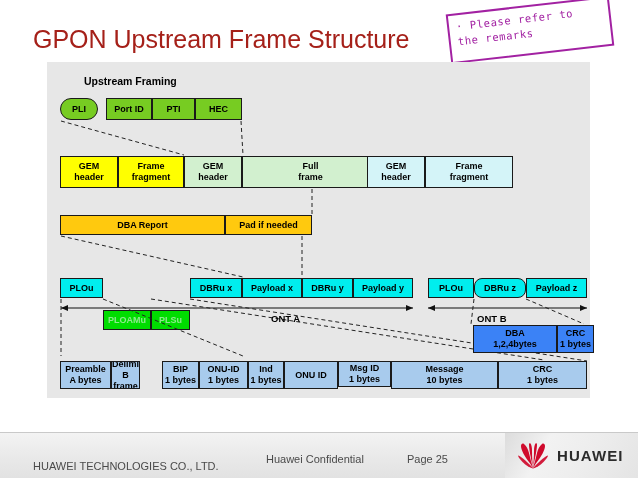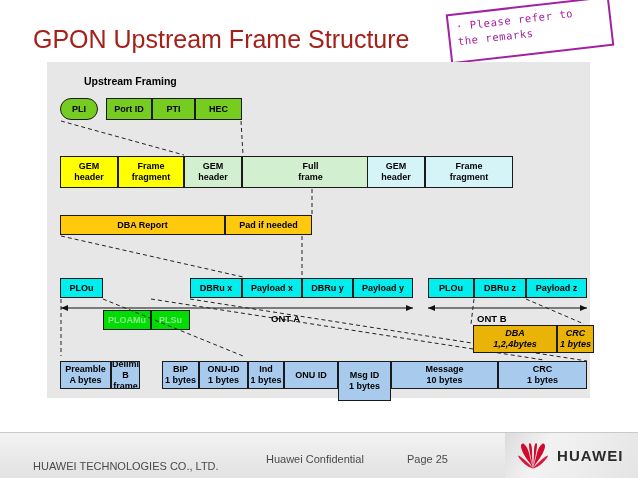--- a/index.html
+++ b/index.html
@@ -53,21 +53,21 @@
   }
   .cell .l1,.cell .l2{display:block;width:100%;}
 
   .c-green   {background:#77cc22;}
   .c-yellow  {background:#ffff00;}
   .c-ltgreen {background:#d2f0cf;}
   .c-ltcyan  {background:#d4f4f8;}
   .c-gold    {background:#ffc90e;}
   .c-cyan    {background:#00eeee;}
   .c-brgreen {background:#00dd00;color:#8ee88e;margin-top:32px;}
-  .c-ltblue  {background:#eab308;font-style:italic;}
+  .c-ltblue  {background:#3b82f6;}
   .c-ltblue2 {background:#a8cbed;}
 
   .ont-label{
     position:absolute;font-size:9.5px;font-weight:bold;color:#000;
   }
 
   svg.overlay{position:absolute;left:0;top:0;width:543px;height:336px;pointer-events:none;}
 
   
   .footer-rule{
@@ -173,21 +173,21 @@
     <div class="cell c-cyan" style="left:255px;top:216px;width:51px;height:20px;">
       <span class="l1">DBRu y</span>
       </div>
     <div class="cell c-cyan" style="left:306px;top:216px;width:60px;height:20px;">
       <span class="l1">Payload y</span>
       </div>
 
     <div class="cell c-cyan" style="left:381px;top:216px;width:46px;height:20px;">
       <span class="l1">PLOu</span>
       </div>
-    <div class="cell c-cyan" style="left:427px;top:216px;width:52px;height:20px;">
+    <div class="cell c-cyan" style="left:427px;top:216px;width:52px;height:20px;border-radius:8px;">
       <span class="l1">DBRu z</span>
       </div>
     <div class="cell c-cyan" style="left:479px;top:216px;width:61px;height:20px;">
       <span class="l1">Payload z</span>
       </div>
 
     <svg class="overlay" viewBox="0 0 543 336">
 
       <path d="M14,59 L137,93" stroke="#222" stroke-width="1" stroke-dasharray="4,3" fill="none"></path>
       <path d="M194,59 L196,93" stroke="#222" stroke-width="1" stroke-dasharray="4,3" fill="none"></path>
@@ -242,21 +242,21 @@
       <span class="l1">ONU-ID</span>
         <span class="l2">1 bytes</span>
       </div>
     <div class="cell c-ltblue2" style="left:201px;top:299px;width:36px;height:28px;">
       <span class="l1">Ind</span>
         <span class="l2">1 bytes</span>
       </div>
     <div class="cell c-ltblue2" style="left:237px;top:299px;width:54px;height:28px;">
       <span class="l1">ONU ID</span>
       </div>
-    <div class="cell c-ltblue2" style="left:291px;top:299px;width:53px;height:40px;align-items:flex-end;">
+    <div class="cell c-ltblue2" style="left:291px;top:299px;width:53px;height:26px;align-items:flex-end;">
       <span class="l1">Msg ID</span>
         <span class="l2">1 bytes</span>
       </div>
     <div class="cell c-ltblue2" style="left:344px;top:299px;width:107px;height:28px;">
       <span class="l1">Message</span>
         <span class="l2">10 bytes</span>
       </div>
     <div class="cell c-ltblue2" style="left:451px;top:299px;width:89px;height:28px;">
       <span class="l1">CRC</span>
         <span class="l2">1 bytes</span>

